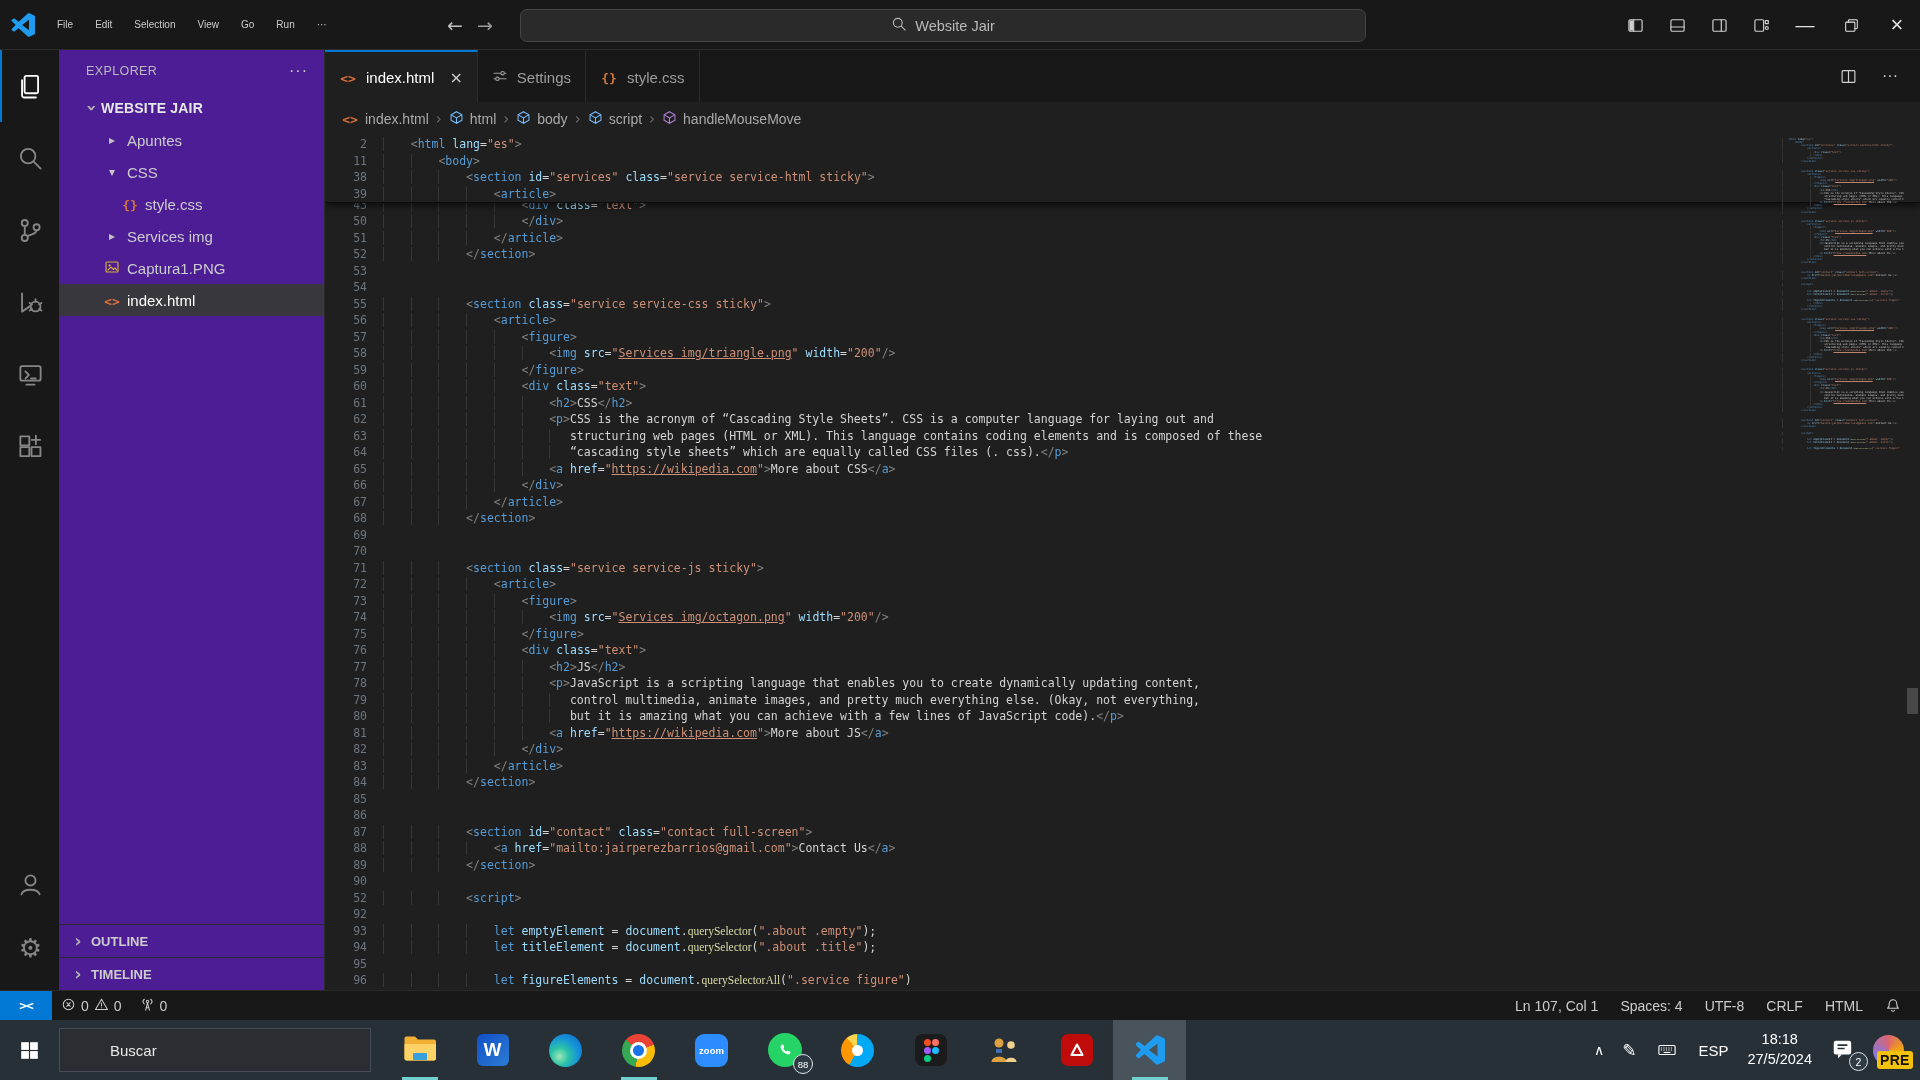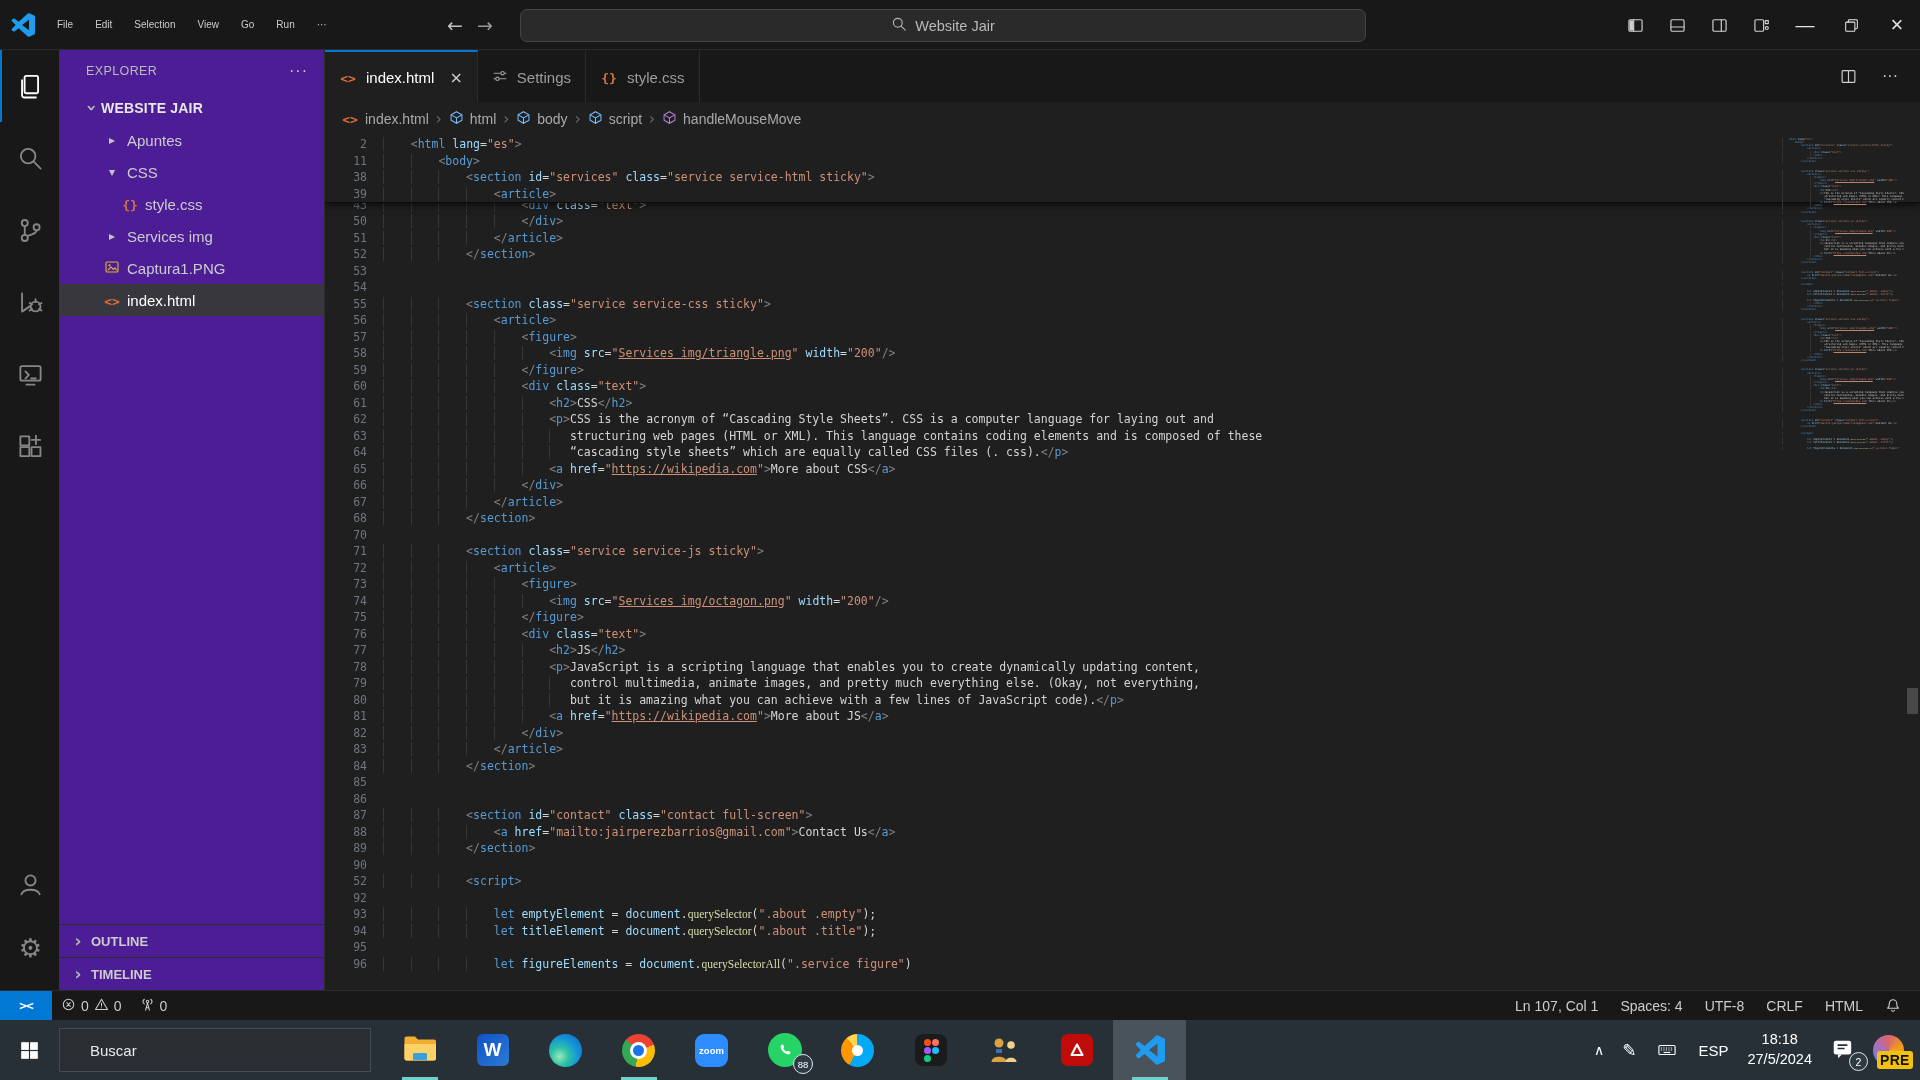--- a/index.html
+++ b/index.html
@@ -79,21 +79,21 @@
   
   .statusbar { height:30px; background:#181818; border-top:1px solid #2b2b2b; display:flex; align-items:center; color:#cccccc; font-size:14px; flex:0 0 auto; }
   .sb-remote { width:52px; height:100%; background:var(--accent); color:#ffffff; display:flex; align-items:center; justify-content:center; font-family:"DejaVu Sans Mono", monospace; font-weight:bold; font-size:13px; letter-spacing:-1px; }
   .sb-item { display:flex; align-items:center; gap:5px; padding:0 9px; height:100%; }
   .sb-right { margin-left:auto; display:flex; align-items:center; padding-right:8px; }
   .sb-right .sb-item { padding:0 11px; }
 
   
   .taskbar { height:60px; background:#273037; display:flex; align-items:center; flex:0 0 auto; position:relative; }
   .tk-start { width:59px; height:60px; display:flex; align-items:center; justify-content:center; }
-  .tk-search { width:312px; height:44px; background:#2a2e33; border:1px solid #464c55; display:flex; align-items:center; gap:0; padding-left:14px; color:#e8e8e8; font-size:15px; }
+  .tk-search { width:312px; height:44px; background:#2a2e33; border:1px solid #464c55; display:flex; align-items:center; gap:20px; padding-left:14px; color:#e8e8e8; font-size:15px; }
   .tk-apps { display:flex; margin-left:12px; height:60px; }
   .app-slot { width:73px; height:60px; display:flex; align-items:center; justify-content:center; position:relative; }
   .app-slot.active { background:#49535b; }
   .app-slot .runline { position:absolute; bottom:0; left:50%; transform:translateX(-50%); width:36px; height:3px; background:var(--runline); }
   .badge { position:absolute; border-radius:50%; background:#2e3b44; border:1.5px solid #dfe5e8; color:#fff; display:flex; align-items:center; justify-content:center; }
   .tk-tray { margin-left:auto; display:flex; align-items:center; height:60px; color:#ffffff; }
   .tray-item { display:flex; align-items:center; justify-content:center; height:60px; padding:0 9px; font-size:15px; }
   .tray-clock { text-align:center; font-size:14.5px; line-height:1.35; padding:0 10px; }
   .chev-up { font-family:"DejaVu Sans", sans-serif; font-size:14px; }
   .pen-glyph { font-family:"DejaVu Sans", sans-serif; font-size:17px; }
@@ -384,20 +384,21 @@
             <div class="cl"><span class="ln">59</span><span class="ct"><span class="tk-w">                    </span><span class="tk-p">&lt;/</span><span class="tk-t">figure</span><span class="tk-p">&gt;</span></span></div>
             <div class="cl"><span class="ln">60</span><span class="ct"><span class="tk-w">                    </span><span class="tk-p">&lt;</span><span class="tk-t">div</span><span class="tk-x"> </span><span class="tk-a">class</span><span class="tk-x">=</span><span class="tk-s">"text"</span><span class="tk-p">&gt;</span></span></div>
             <div class="cl"><span class="ln">61</span><span class="ct"><span class="tk-w">                        </span><span class="tk-p">&lt;</span><span class="tk-t">h2</span><span class="tk-p">&gt;</span><span class="tk-x">CSS</span><span class="tk-p">&lt;/</span><span class="tk-t">h2</span><span class="tk-p">&gt;</span></span></div>
             <div class="cl"><span class="ln">62</span><span class="ct"><span class="tk-w">                        </span><span class="tk-p">&lt;</span><span class="tk-t">p</span><span class="tk-p">&gt;</span><span class="tk-x">CSS is the acronym of “Cascading Style Sheets”. CSS is a computer language for laying out and</span></span></div>
             <div class="cl"><span class="ln">63</span><span class="ct"><span class="tk-w">                           </span><span class="tk-x">structuring web pages (HTML or XML). This language contains coding elements and is composed of these</span></span></div>
             <div class="cl"><span class="ln">64</span><span class="ct"><span class="tk-w">                           </span><span class="tk-x">“cascading style sheets” which are equally called CSS files (. css).</span><span class="tk-p">&lt;/</span><span class="tk-t">p</span><span class="tk-p">&gt;</span></span></div>
             <div class="cl"><span class="ln">65</span><span class="ct"><span class="tk-w">                        </span><span class="tk-p">&lt;</span><span class="tk-t">a</span><span class="tk-x"> </span><span class="tk-a">href</span><span class="tk-x">=</span><span class="tk-s">"</span><span class="tk-u">https://wikipedia.com</span><span class="tk-s">"</span><span class="tk-p">&gt;</span><span class="tk-x">More about CSS</span><span class="tk-p">&lt;/</span><span class="tk-t">a</span><span class="tk-p">&gt;</span></span></div>
             <div class="cl"><span class="ln">66</span><span class="ct"><span class="tk-w">                    </span><span class="tk-p">&lt;/</span><span class="tk-t">div</span><span class="tk-p">&gt;</span></span></div>
             <div class="cl"><span class="ln">67</span><span class="ct"><span class="tk-w">                </span><span class="tk-p">&lt;/</span><span class="tk-t">article</span><span class="tk-p">&gt;</span></span></div>
             <div class="cl"><span class="ln">68</span><span class="ct"><span class="tk-w">            </span><span class="tk-p">&lt;/</span><span class="tk-t">section</span><span class="tk-p">&gt;</span></span></div>
+            <div class="cl"><span class="ln">69</span><span class="ct"></span></div>
             <div class="cl"><span class="ln">70</span><span class="ct"></span></div>
             <div class="cl"><span class="ln">71</span><span class="ct"><span class="tk-w">            </span><span class="tk-p">&lt;</span><span class="tk-t">section</span><span class="tk-x"> </span><span class="tk-a">class</span><span class="tk-x">=</span><span class="tk-s">"service service-js sticky"</span><span class="tk-p">&gt;</span></span></div>
             <div class="cl"><span class="ln">72</span><span class="ct"><span class="tk-w">                </span><span class="tk-p">&lt;</span><span class="tk-t">article</span><span class="tk-p">&gt;</span></span></div>
             <div class="cl"><span class="ln">73</span><span class="ct"><span class="tk-w">                    </span><span class="tk-p">&lt;</span><span class="tk-t">figure</span><span class="tk-p">&gt;</span></span></div>
             <div class="cl"><span class="ln">74</span><span class="ct"><span class="tk-w">                        </span><span class="tk-p">&lt;</span><span class="tk-t">img</span><span class="tk-x"> </span><span class="tk-a">src</span><span class="tk-x">=</span><span class="tk-s">"</span><span class="tk-u">Services img/octagon.png</span><span class="tk-s">"</span><span class="tk-x"> </span><span class="tk-a">width</span><span class="tk-x">=</span><span class="tk-s">"200"</span><span class="tk-p">/&gt;</span></span></div>
             <div class="cl"><span class="ln">75</span><span class="ct"><span class="tk-w">                    </span><span class="tk-p">&lt;/</span><span class="tk-t">figure</span><span class="tk-p">&gt;</span></span></div>
             <div class="cl"><span class="ln">76</span><span class="ct"><span class="tk-w">                    </span><span class="tk-p">&lt;</span><span class="tk-t">div</span><span class="tk-x"> </span><span class="tk-a">class</span><span class="tk-x">=</span><span class="tk-s">"text"</span><span class="tk-p">&gt;</span></span></div>
             <div class="cl"><span class="ln">77</span><span class="ct"><span class="tk-w">                        </span><span class="tk-p">&lt;</span><span class="tk-t">h2</span><span class="tk-p">&gt;</span><span class="tk-x">JS</span><span class="tk-p">&lt;/</span><span class="tk-t">h2</span><span class="tk-p">&gt;</span></span></div>
             <div class="cl"><span class="ln">78</span><span class="ct"><span class="tk-w">                        </span><span class="tk-p">&lt;</span><span class="tk-t">p</span><span class="tk-p">&gt;</span><span class="tk-x">JavaScript is a scripting language that enables you to create dynamically updating content,</span></span></div>
             <div class="cl"><span class="ln">79</span><span class="ct"><span class="tk-w">                           </span><span class="tk-x">control multimedia, animate images, and pretty much everything else. (Okay, not everything,</span></span></div>

